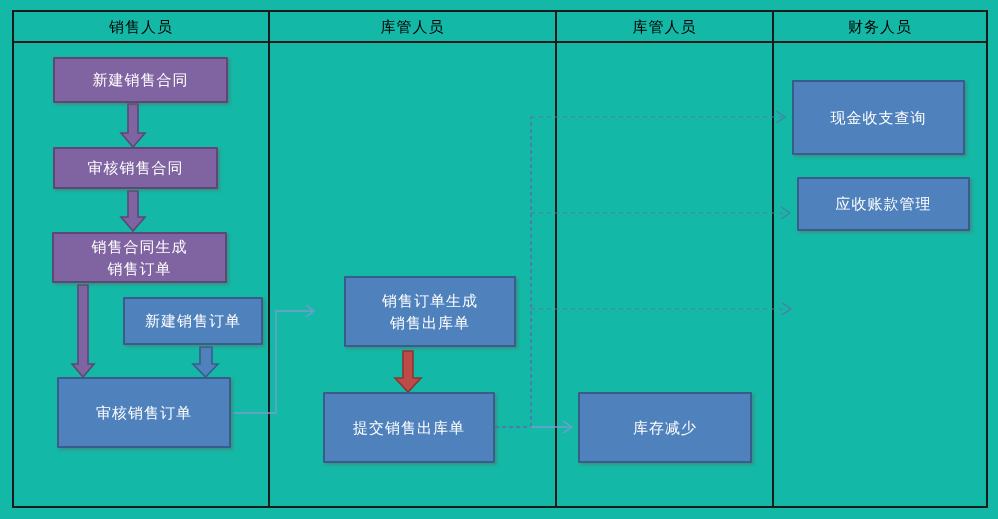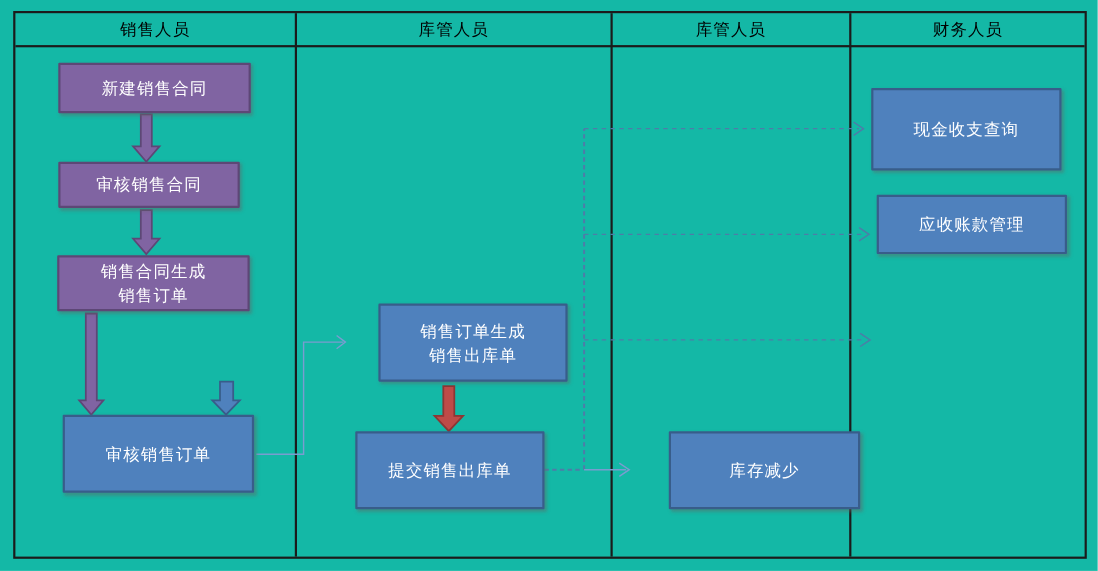--- a/index.html
+++ b/index.html
@@ -123,21 +123,22 @@
     <polygon points="8,1 20,1 20,18 26,18 13.5,31 1,18 8,18"></polygon>
   </svg>
   <svg class="block-arrow red" style="left:394px;top:350px;" width="28" height="43">
     <polygon points="9,1 19,1 19,28 27,28 14,42 1,28 9,28"></polygon>
   </svg>
 
   <div class="node purple" style="left:53px;top:57px;width:175px;height:46px;">新建销售合同</div>
   <div class="node purple" style="left:53px;top:147px;width:165px;height:42px;">审核销售合同</div>
   <div class="node purple" style="left:52px;top:232px;width:175px;height:51px;">销售合同生成
 销售订单</div>
+  <div class="node blue" style="left:123px;top:297px;width:140px;height:48px;">新建销售订单</div>
   <div class="node blue" style="left:57px;top:377px;width:174px;height:71px;">审核销售订单</div>
   <div class="node blue" style="left:323px;top:276px;width:172px;height:71px;margin-left:21px;">销售订单生成
 销售出库单</div>
   <div class="node blue" style="left:323px;top:392px;width:172px;height:71px;">提交销售出库单</div>
-  <div class="node blue" style="left:608px;top:392px;width:174px;height:71px;">库存减少</div>
+  <div class="node blue" style="left:578px;top:392px;width:174px;height:71px;">库存减少</div>
   <div class="node blue" style="left:792px;top:80px;width:173px;height:75px;">现金收支查询</div>
   <div class="node blue" style="left:797px;top:177px;width:173px;height:54px;">应收账款管理</div>
 
 </div>
 
 </body></html>

